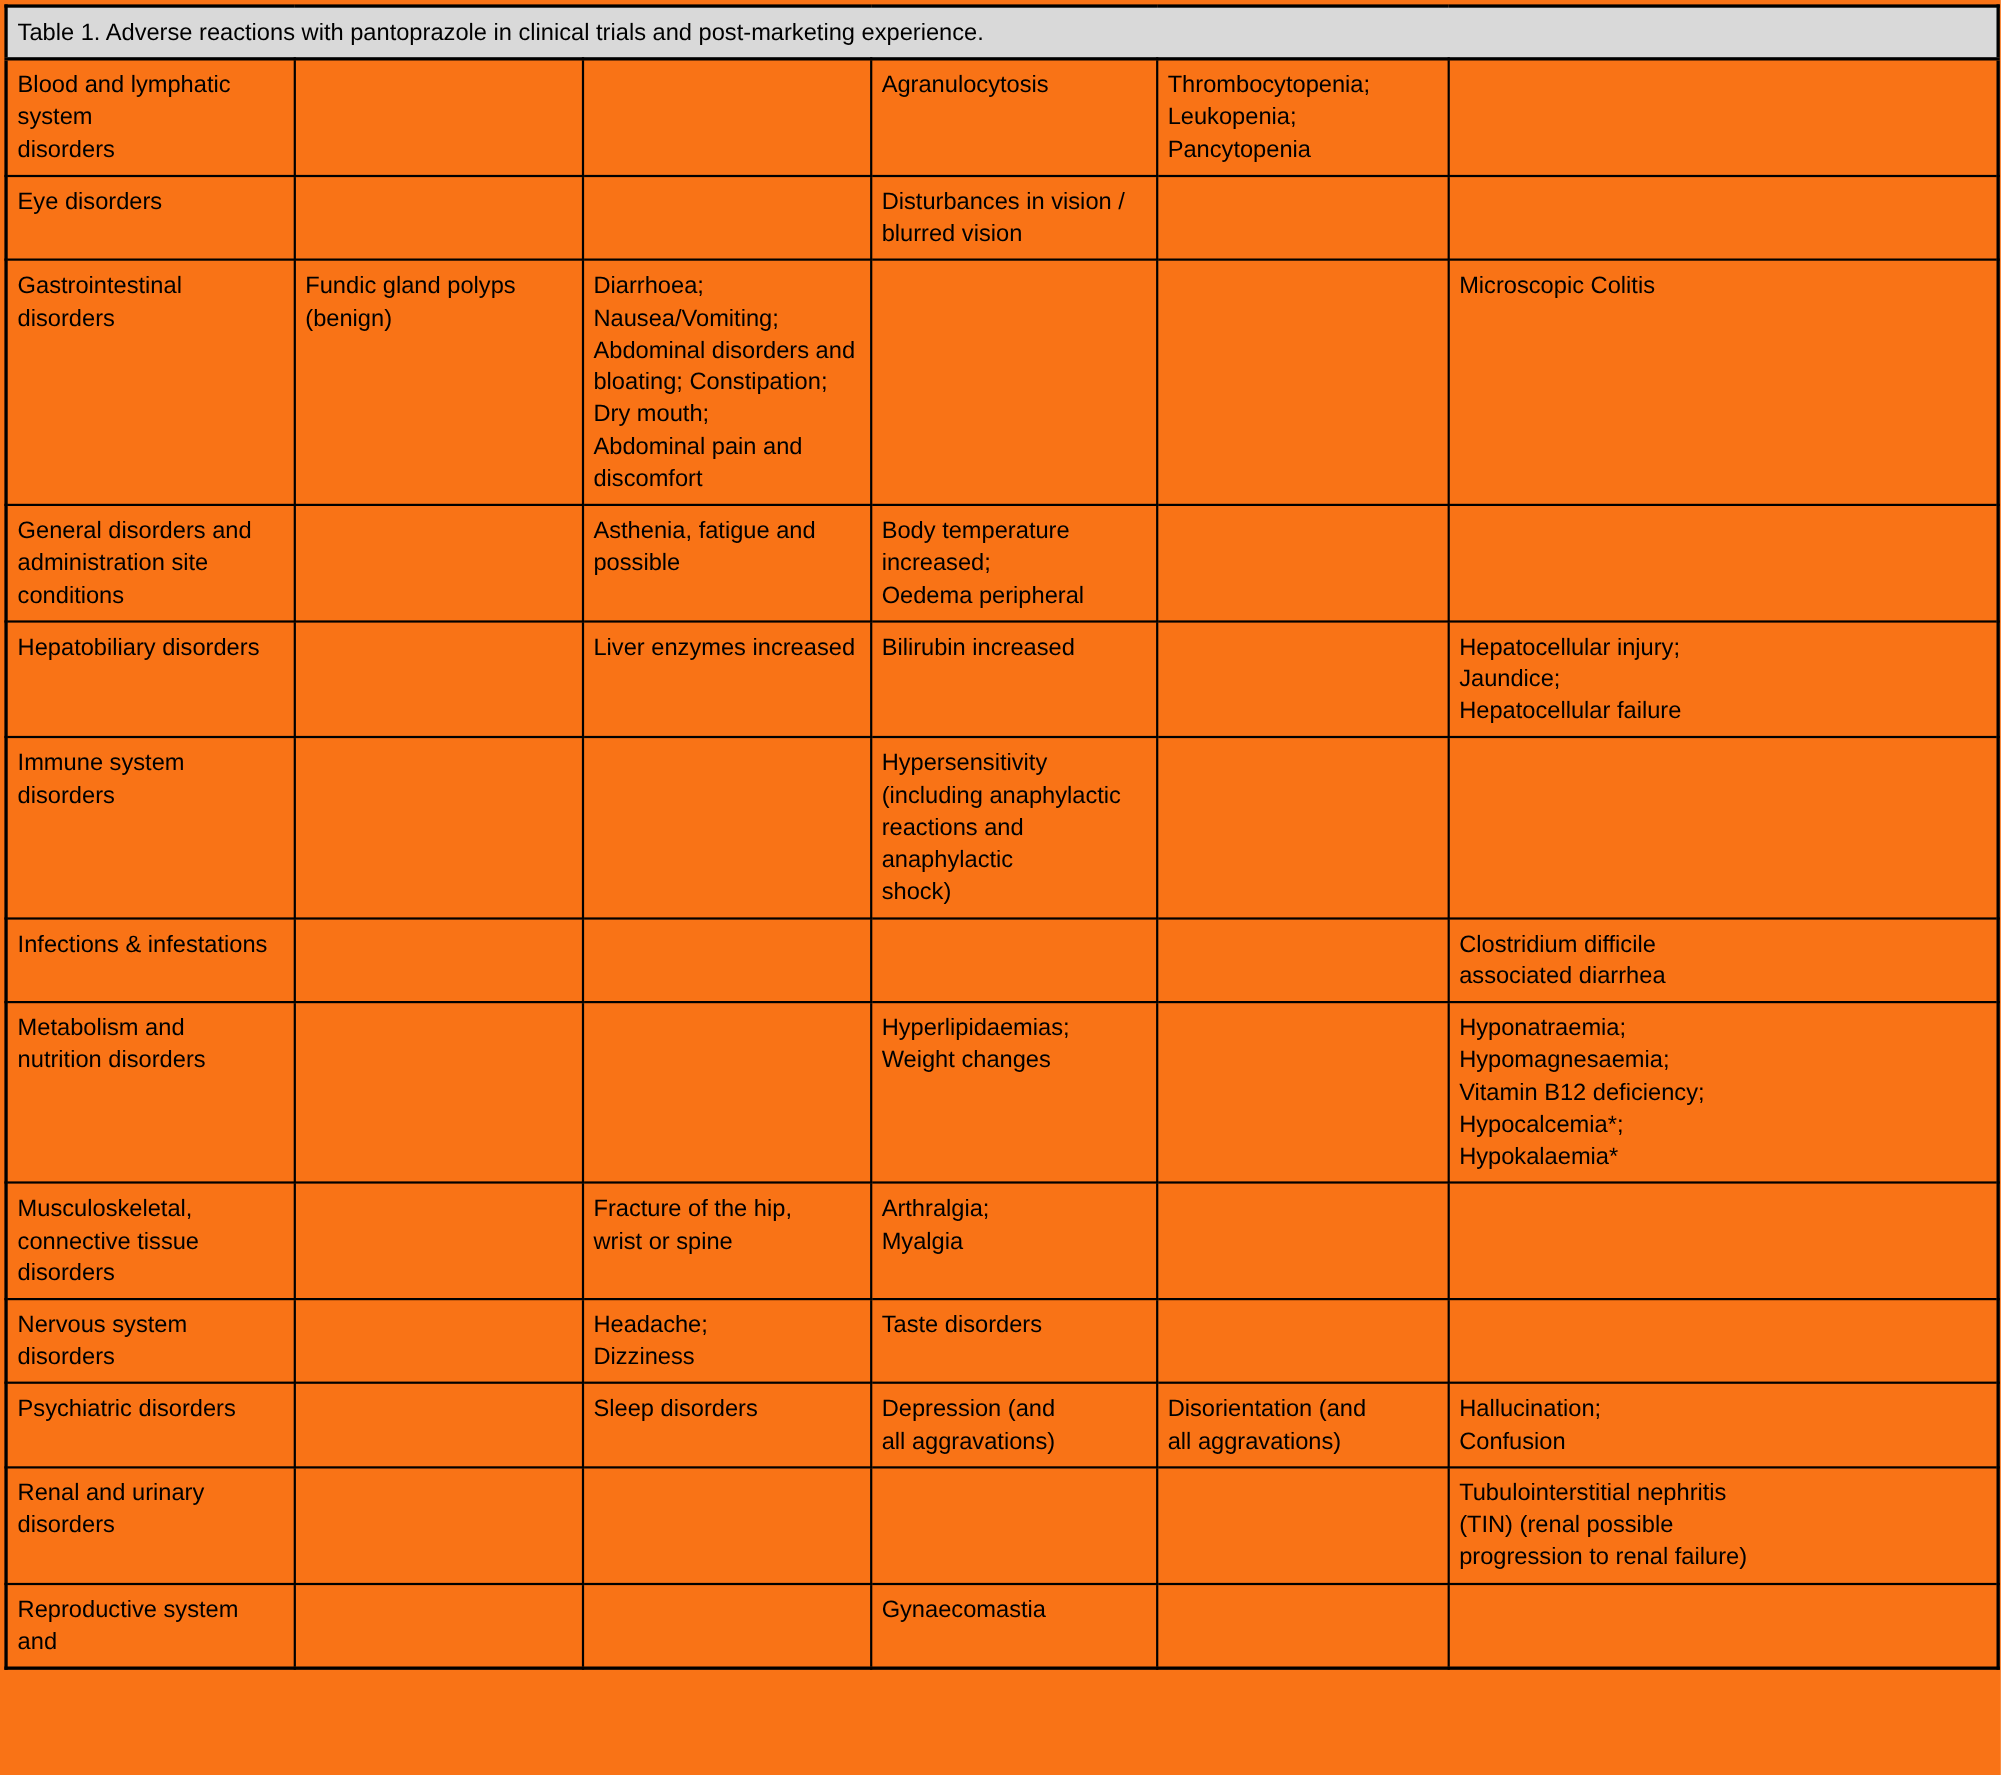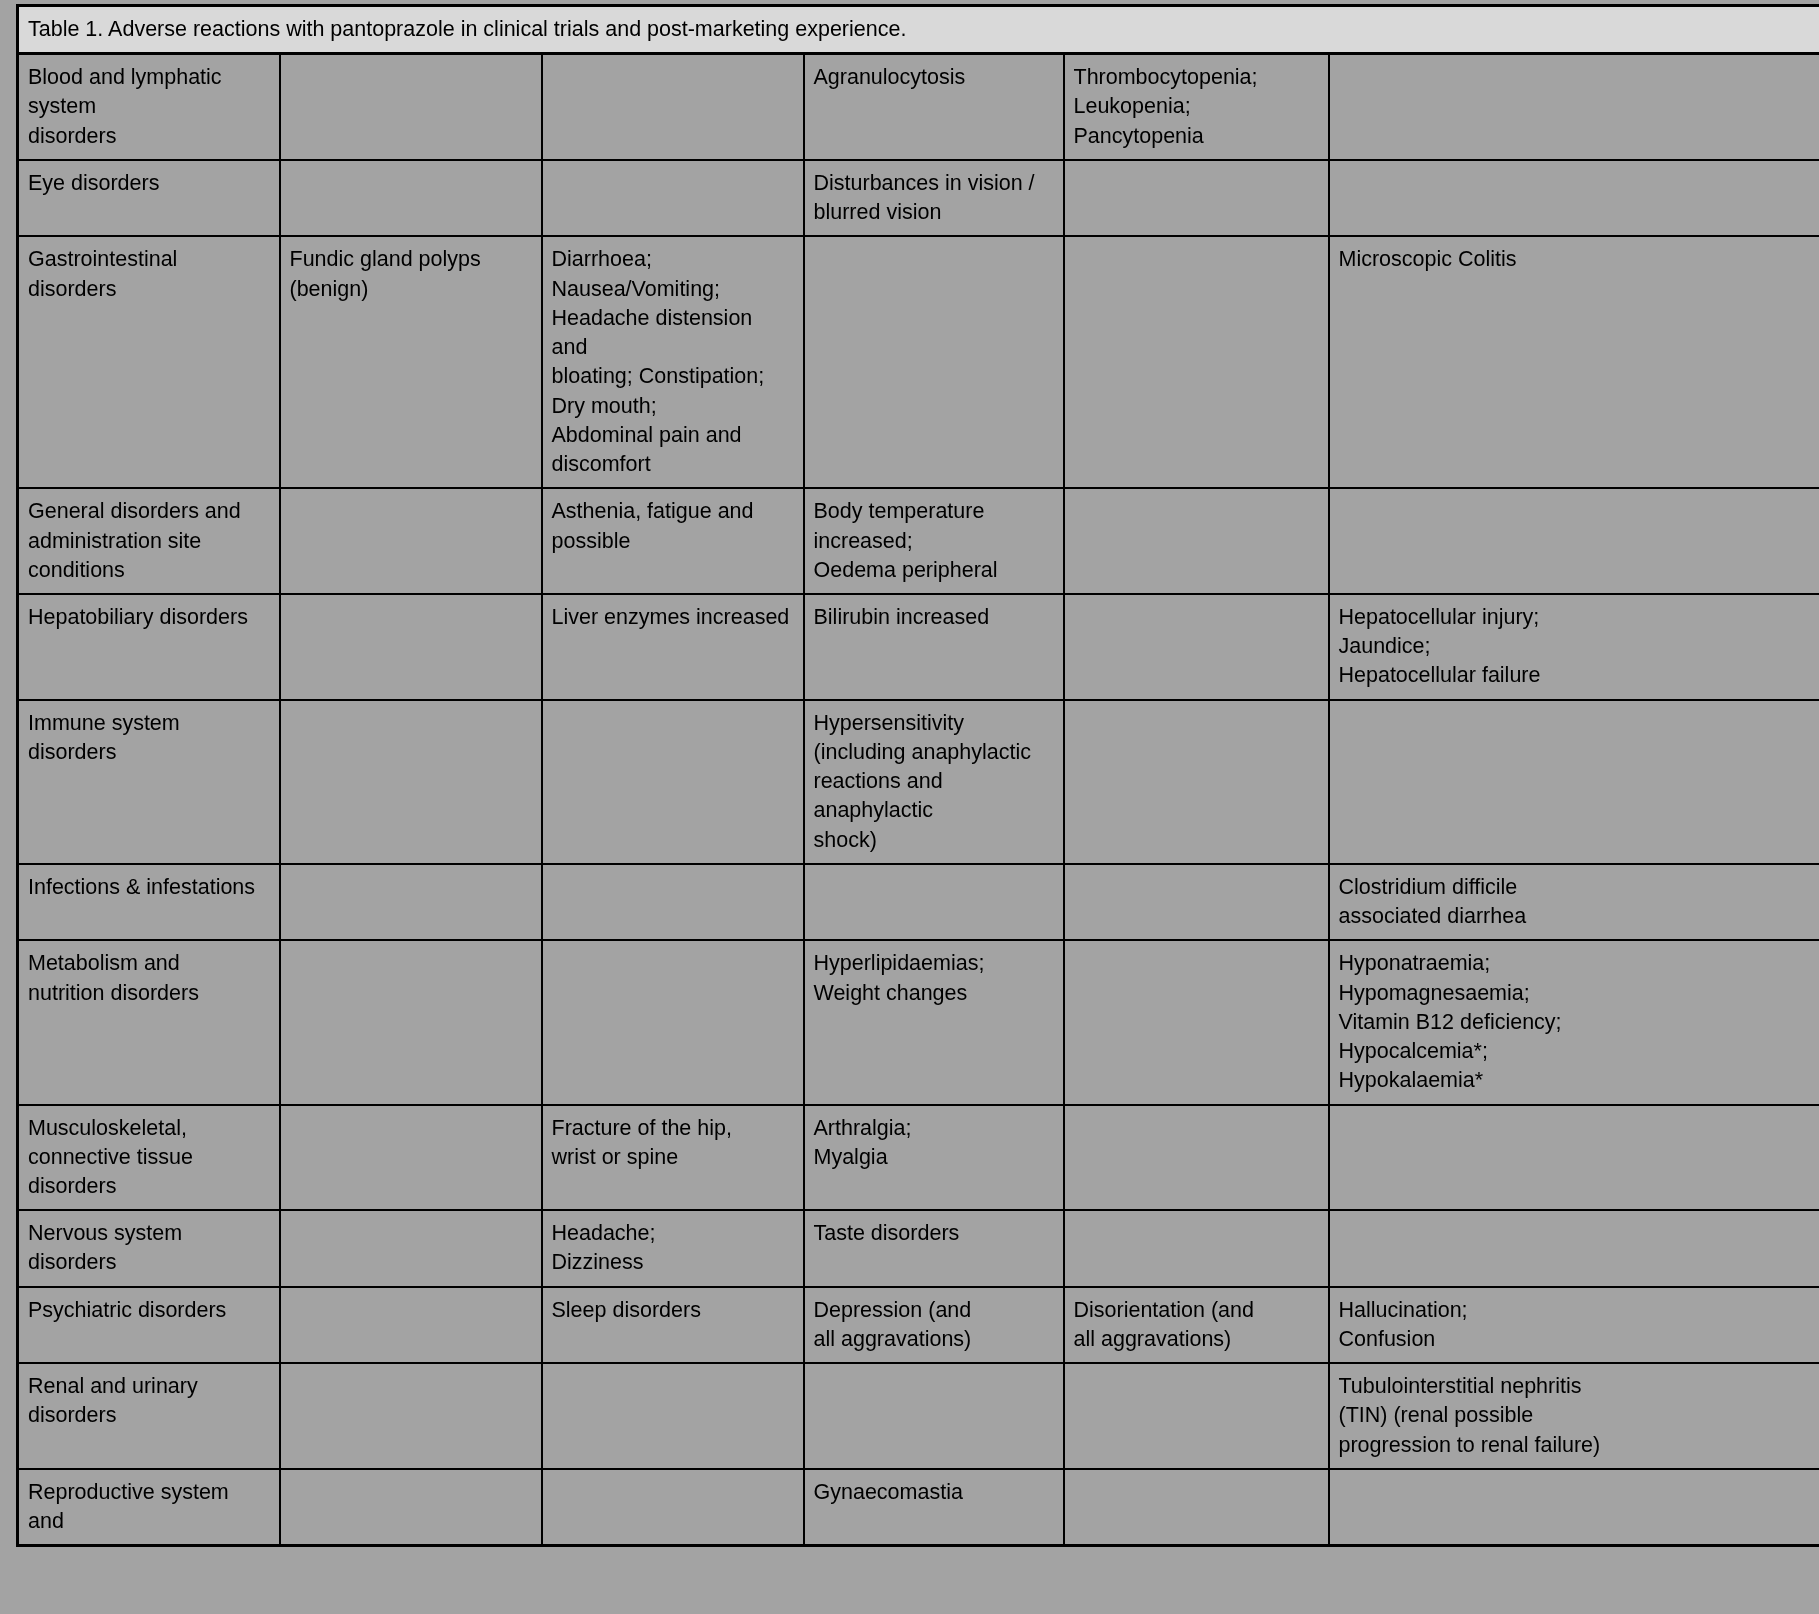--- a/index.html
+++ b/index.html
@@ -8,22 +8,22 @@
     background: #ffffff;
   }
   body {
     font-family: "Liberation Sans", sans-serif;
     color: #000000;
   }
   .page {
     width: 1819px;
     height: 1614px;
     box-sizing: border-box;
-    padding: 4px 4px 0 16px;
-    background: #a3a3a3;
+    padding: 4px 4px 0 4px;
+    background: #f97316;
     overflow: hidden;
   }
   table.adr {
     border-collapse: collapse;
     table-layout: fixed;
     width: 1811px;
     border: 3px solid #000;
   }
   table.adr td, table.adr th {
     border: 2px solid #000;
@@ -125,21 +125,21 @@
             <span class="cellline">Gastrointestinal</span>
             <span class="cellline">disorders</span>
           </td>
           <td>
             <span class="cellline">Fundic gland polyps</span>
             <span class="cellline">(benign)</span>
           </td>
           <td>
             <span class="cellline">Diarrhoea;</span>
             <span class="cellline">Nausea/Vomiting;</span>
-            <span class="cellline">Headache distension and</span>
+            <span class="cellline">Abdominal disorders and</span>
             <span class="cellline">bloating; Constipation;</span>
             <span class="cellline">Dry mouth;</span>
             <span class="cellline">Abdominal pain and</span>
             <span class="cellline">discomfort</span>
           </td>
           <td></td>
           <td></td>
           <td>
             <span class="cellline">Microscopic Colitis</span>
           </td>

